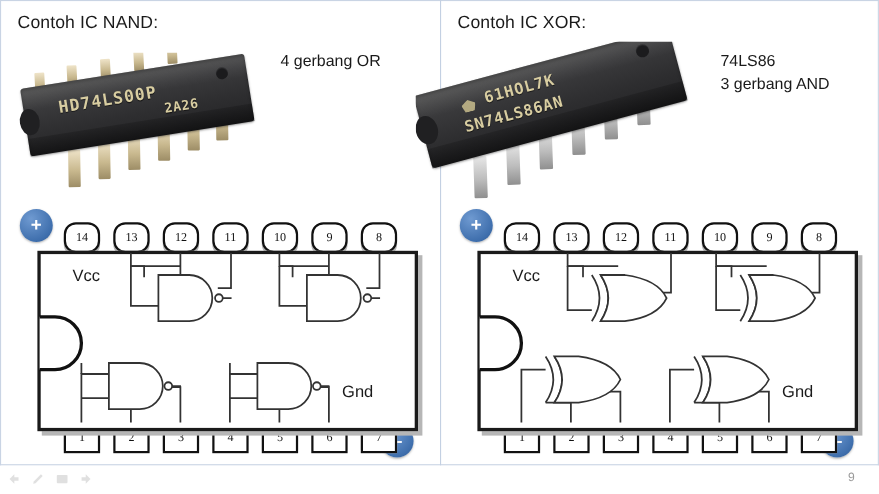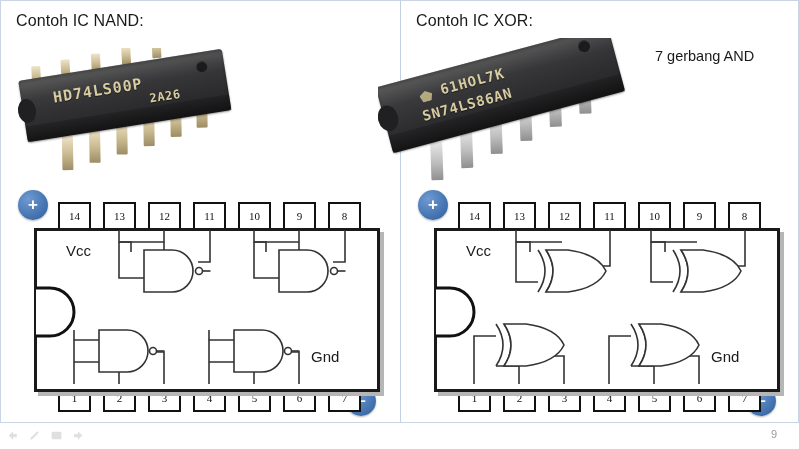--- a/index.html
+++ b/index.html
@@ -75,21 +75,21 @@
   .ic-body{
     position:absolute;background:#ffffff;border:3px solid #1a1a1a;
     box-shadow:4px 4px 0 0 #b6b6b6;
   }
   .pinbox{
     position:absolute;background:#fff;border:2.5px solid #111;
     display:flex;align-items:center;justify-content:center;
     font-size:11px;color:#111;font-family:"Liberation Serif",serif;
     box-sizing:border-box;
   }
-  .pinbox.top{box-shadow:0 3px 0 0 #b6b6b6;}
+  .pinbox.top{box-shadow:0 3px 0 0 #b6b6b6;border-radius:11px;}
   .pinbox.bottom{box-shadow:0 -3px 0 0 #b6b6b6;}
   .badge{
     position:absolute;width:30px;height:30px;border-radius:50%;
     background:radial-gradient(circle at 34% 30%,#6f9ad1,#3f6fad 70%,#31598f 100%);
     color:#fff;font-size:17px;font-weight:700;line-height:30px;text-align:center;
     box-shadow:0 1px 2px rgba(0,0,0,.3);
   }
   .vlabel{position:absolute;font-size:15px;color:#1a1a1a;font-family:"Liberation Sans",sans-serif;}
 
   
@@ -106,20 +106,21 @@
   <div class="frame-bottom"></div>
   <div class="frame-left"></div>
   <div class="frame-right"></div>
   <div class="divider"></div>
 
   <div>
 
     <div class="heading h-left">Contoh IC NAND:</div>
 
     <div class="caption cap-left">
+      <div>4 gerbang OR</div>
     </div>
 
     <div class="photo" style="left:14px;top:48px;width:230px;height:125px;">
       <div class="chipwrap" style="left:6px;top:2px;width:218px;height:118px;transform:rotate(-9deg);transform-origin:50% 50%;">
 
         <div class="pin" style="left:18px;top:2px;width:9px;height:20px;transform:rotate(6deg);"></div>
         <div class="pin" style="left:48px;top:0px;width:9px;height:19px;transform:rotate(6deg);"></div>
         <div class="pin" style="left:79px;top:-1px;width:9px;height:18px;transform:rotate(6deg);"></div>
         <div class="pin" style="left:110px;top:-3px;width:9px;height:18px;transform:rotate(6deg);"></div>
         <div class="pin" style="left:141px;top:-4px;width:9px;height:17px;transform:rotate(6deg);"></div>
@@ -209,21 +210,22 @@
         </g>
       </svg>
     </div>
   </div>
 
   <div>
 
     <div class="heading h-right">Contoh IC XOR:</div>
 
     <div class="caption cap-right">
-      <div>7 gerbang AND</div>
+      <div>74LS86</div>
+      <div>3 gerbang AND</div>
     </div>
 
     <div class="photo" style="left:378px;top:38px;width:270px;height:145px;">
       <div class="chipwrap" style="left:4px;top:4px;width:252px;height:136px;transform:rotate(-15deg);transform-origin:50% 50%;">
         <div class="pin2" style="left:38px;top:80px;width:12px;height:38px;transform:rotate(13deg);"></div>
         <div class="pin2" style="left:70px;top:76px;width:12px;height:38px;transform:rotate(13deg);"></div>
         <div class="pin2" style="left:102px;top:71px;width:12px;height:37px;transform:rotate(13deg);"></div>
         <div class="pin2" style="left:134px;top:66px;width:12px;height:37px;transform:rotate(13deg);"></div>
         <div class="pin2" style="left:166px;top:61px;width:12px;height:36px;transform:rotate(13deg);"></div>
         <div class="pin2" style="left:198px;top:56px;width:12px;height:36px;transform:rotate(13deg);"></div>

